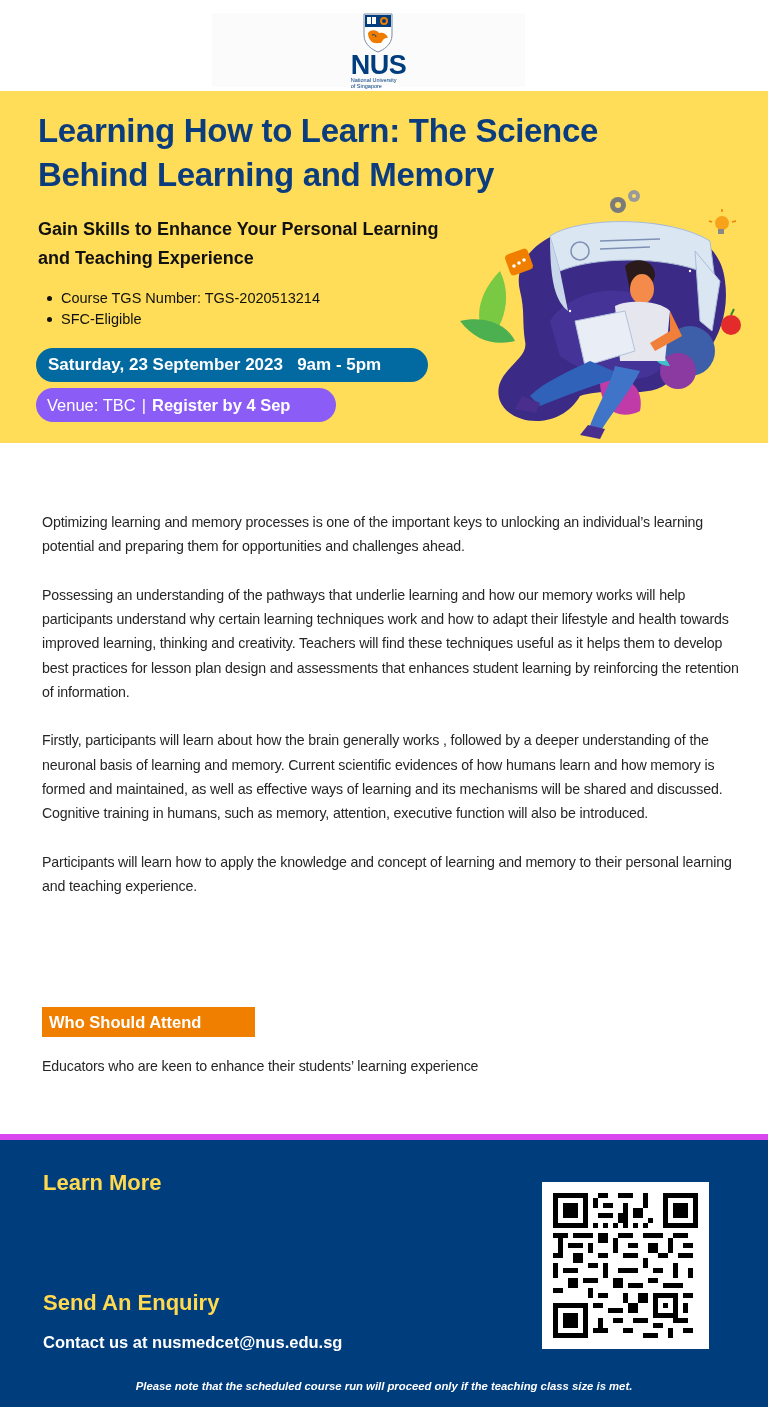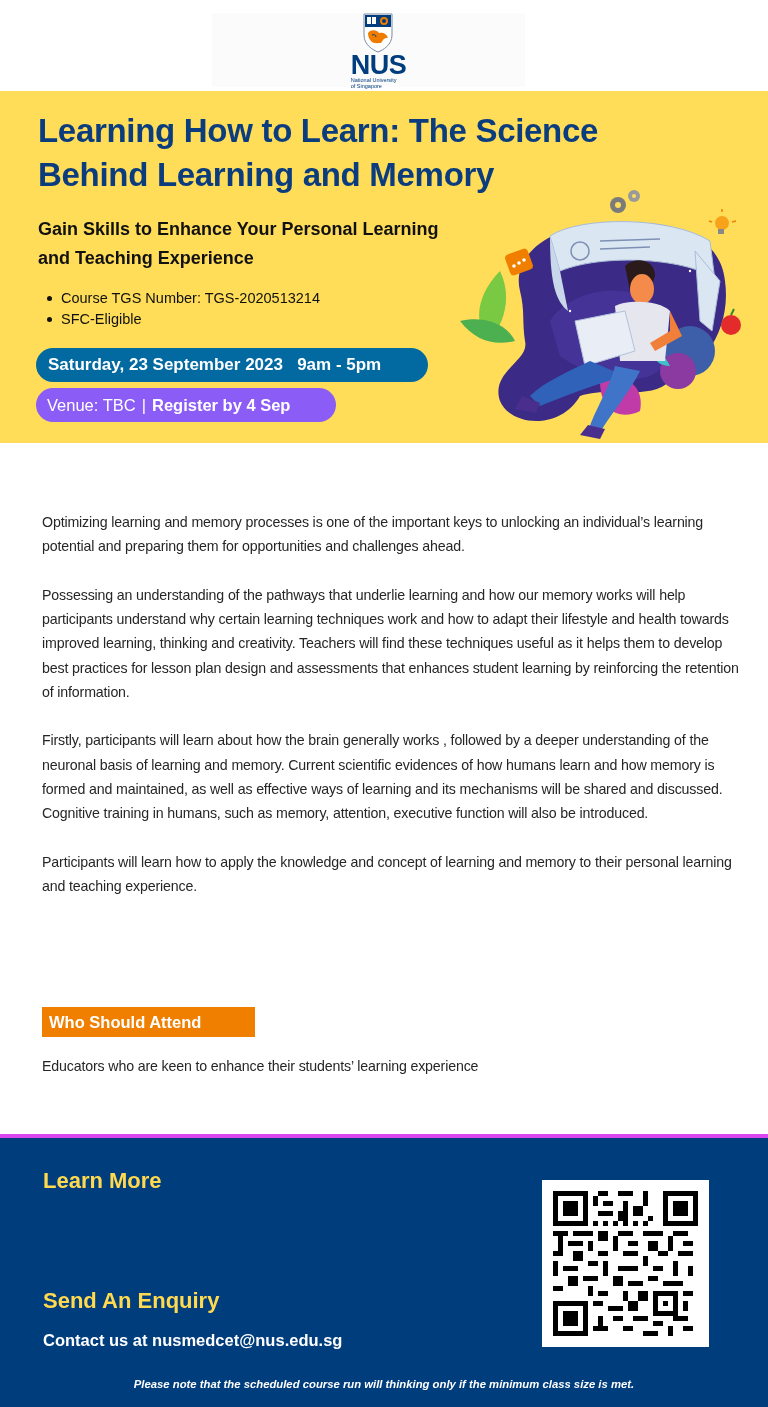--- a/index.html
+++ b/index.html
@@ -31,21 +31,21 @@
 
   .illustration { position: absolute; left: 450px; top: 80px; width: 318px; height: 272px; }
 
   
   .content { position: absolute; left: 42px; top: 467px; width: 700px; margin-top: 43px; }
   .content p { font-size: 14.2px; line-height: 24.2px; color: #262626; margin-bottom: 24.5px; letter-spacing: -0.15px; }
   .section-badge { display: inline-block; background: #f07f00; color: #fff; font-weight: 700; font-size: 16.5px; height: 30px; line-height: 30px; width: 213px; padding-left: 7px; position: absolute; left: 42px; top: 1007px; }
   .audience { position: absolute; left: 42px; top: 1054px; font-size: 14.2px; line-height: 24px; color: #262626; letter-spacing: -0.15px; }
 
   
-  .footer { position: absolute; left: 0; top: 1134px; width: 768px; height: 273px; background: #003d7c; border-top: 4px solid #d946ef; }
+  .footer { position: absolute; left: 0; top: 1134px; width: 768px; height: 273px; background: #003d7c; border-top: 6px solid #d946ef; }
   .f-h { position: absolute; left: 43px; color: #ffd94f; font-weight: 700; font-size: 22px; line-height: 28px; }
   .f-t { position: absolute; left: 43px; color: #ffffff; font-weight: 700; font-size: 16.5px; line-height: 24.5px; }
   .learn-h { top: 29px; }
   .learn-t { top: 69px; width: 360px; }
   .enq-h { top: 149px; }
   .enq-t { top: 190px; }
   .qr { position: absolute; left: 542px; top: 42px; width: 167px; height: 167px; background: #fff; padding: 11px; }
   .note { position: absolute; left: 0; top: 238px; width: 768px; text-align: center; color: #fff; font-style: italic; font-weight: 700; font-size: 11.3px; line-height: 16px; }
 </style>
 </head>
@@ -257,14 +257,14 @@
           <rect x="24" y="25" width="3" height="1"></rect>
         <rect x="8" y="27" width="3" height="1"></rect>
           <rect x="14" y="27" width="2" height="1"></rect>
           <rect x="18" y="28" width="3" height="1"></rect>
           <rect x="23" y="27" width="1" height="2"></rect>
           <rect x="26" y="27" width="2" height="1"></rect>
       </g>
     </svg>
   </div>
 
-  <div class="note">Please note that the scheduled course run will thinking only if the minimum class size is met.</div>
+  <div class="note">Please note that the scheduled course run will proceed only if the teaching class size is met.</div>
 </footer>
 
 </body></html>

